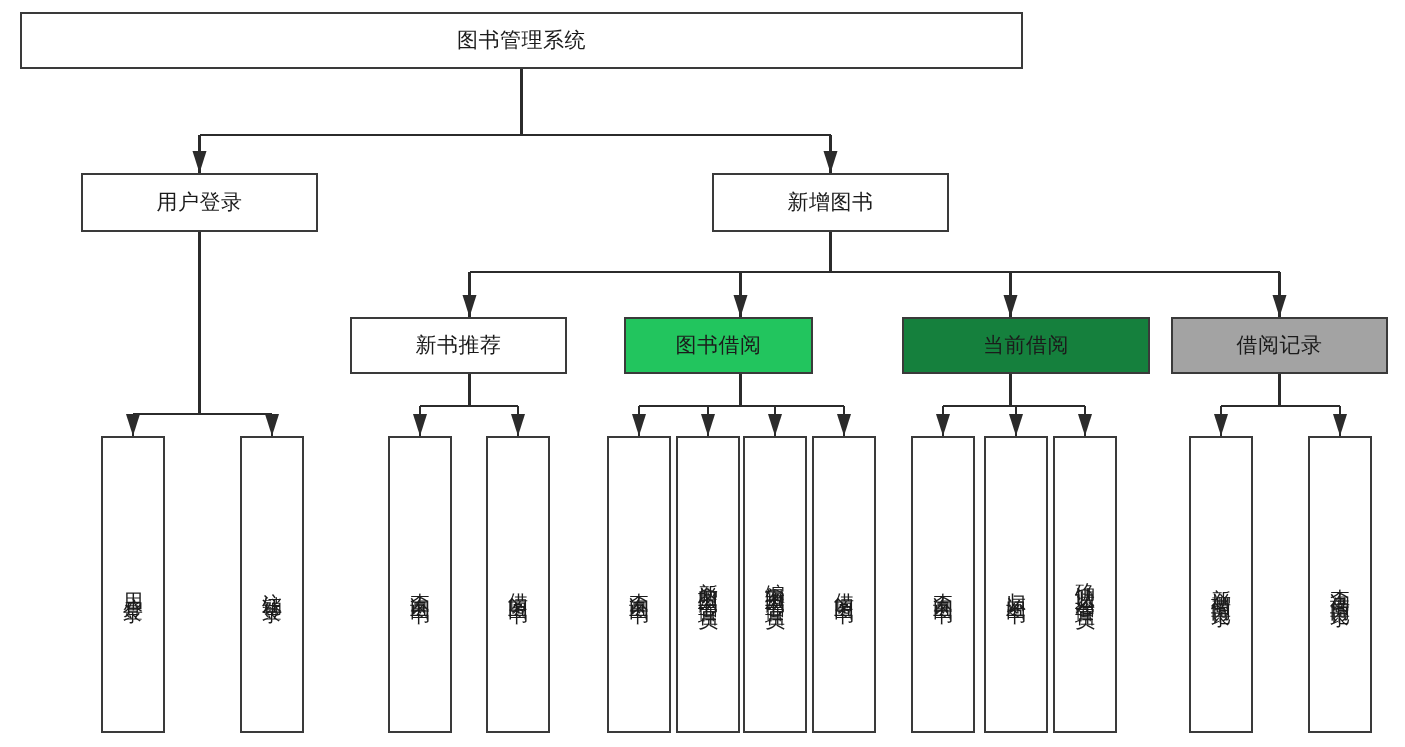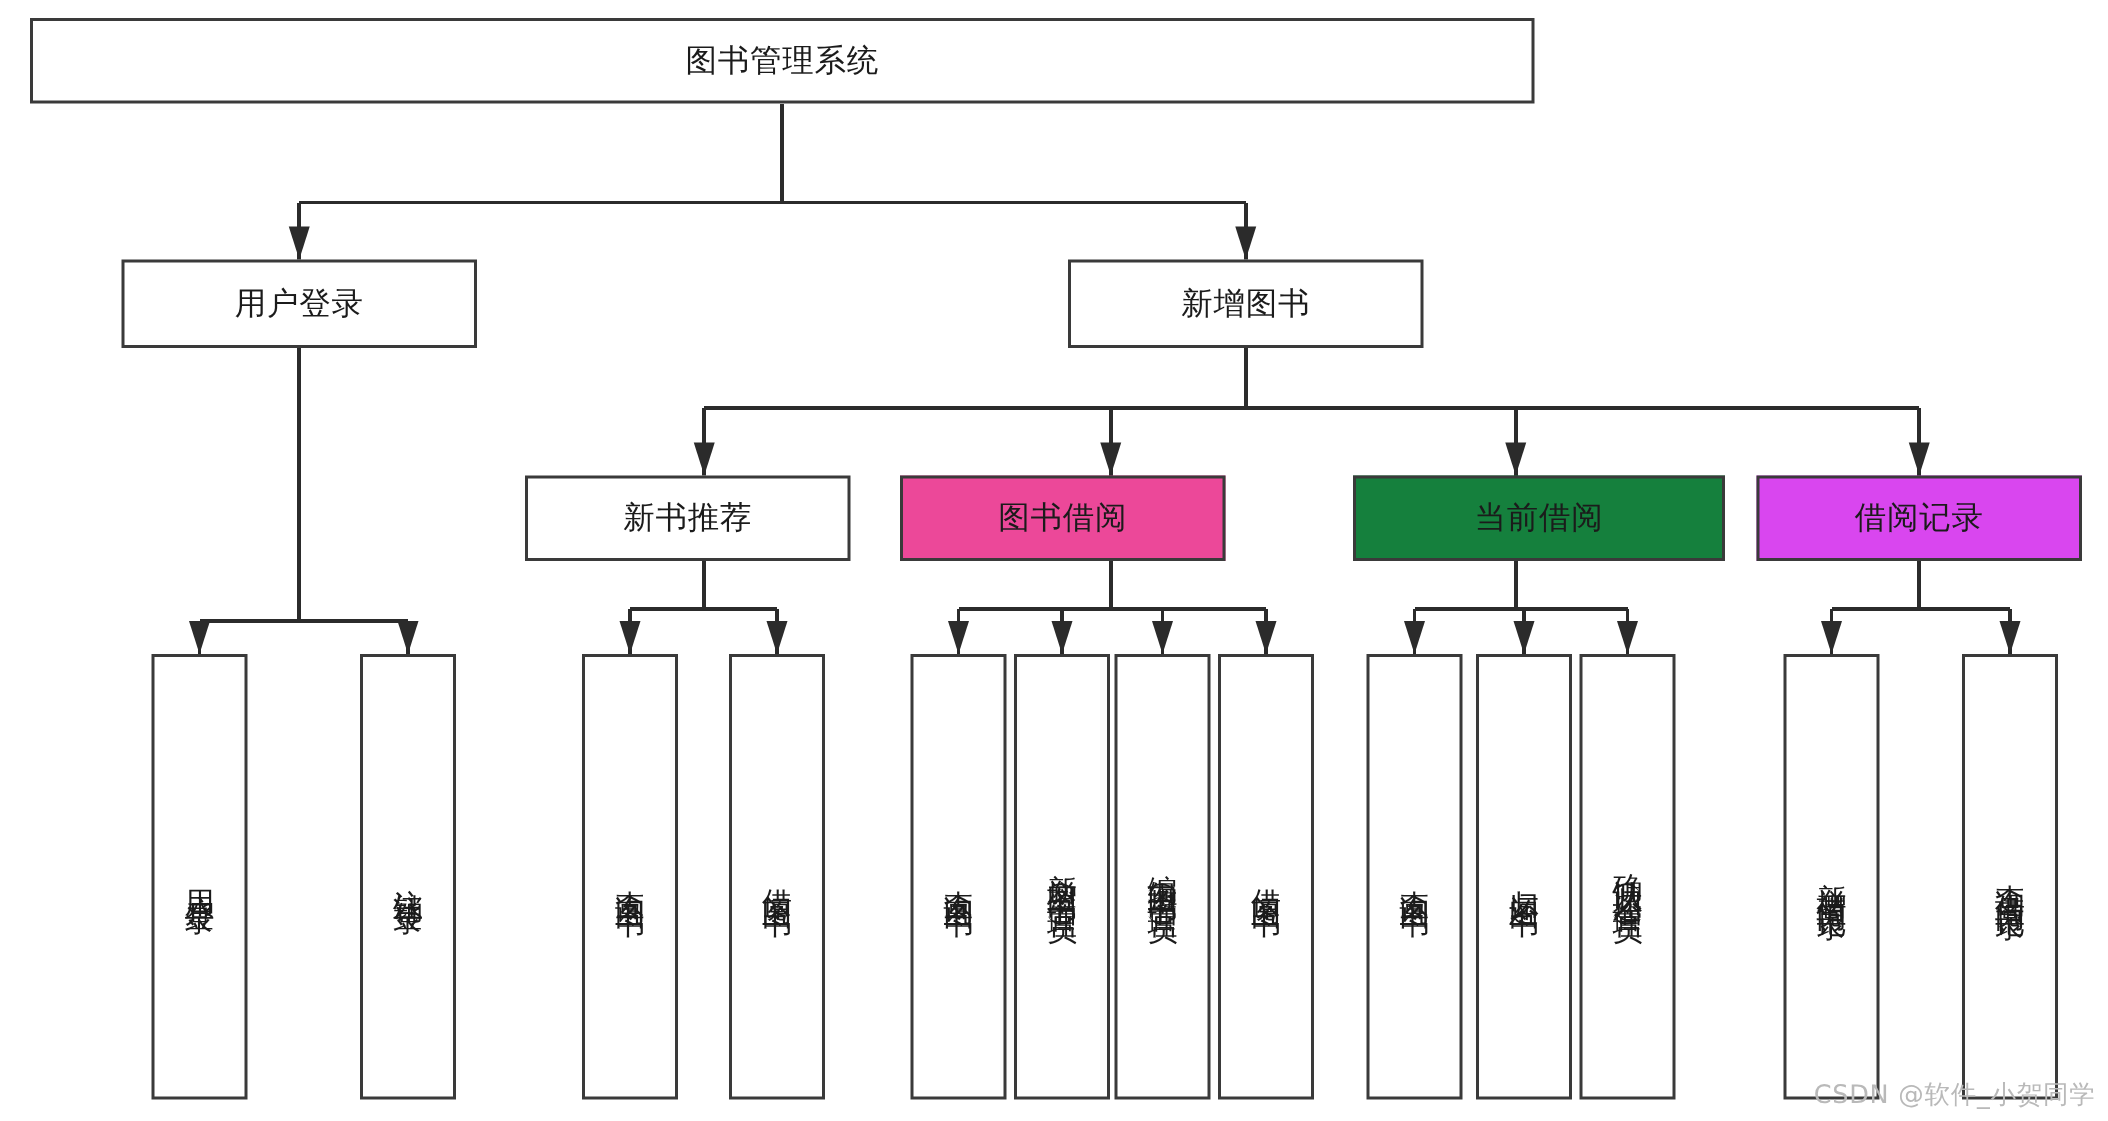--- a/index.html
+++ b/index.html
@@ -132,27 +132,27 @@
       </div>
       <div class="node horizontal" style="left: 81px; top: 173px; width: 237px; height: 59px; border-color: rgb(58, 58, 58); background: rgb(255, 255, 255); color: rgb(27, 27, 27);">
         <span class="node-label">用户登录</span>
       </div>
       <div class="node horizontal" style="left: 712px; top: 173px; width: 237px; height: 59px; border-color: rgb(58, 58, 58); background: rgb(255, 255, 255); color: rgb(27, 27, 27);">
         <span class="node-label">新增图书</span>
       </div>
       <div class="node horizontal" style="left: 350px; top: 317px; width: 217px; height: 57px; border-color: rgb(58, 58, 58); background: rgb(255, 255, 255); color: rgb(27, 27, 27);">
         <span class="node-label">新书推荐</span>
       </div>
-      <div class="node horizontal" style="left: 600px; top: 317px; width: 217px; height: 57px; border-color: rgb(58, 58, 58); background: #ec4899; color: rgb(27, 27, 27);">
+      <div class="node horizontal" style="left: 624px; top: 317px; width: 189px; height: 57px; border-color: rgb(58, 58, 58); background: #22c55e; color: rgb(27, 27, 27);">
         <span class="node-label">图书借阅</span>
       </div>
       <div class="node horizontal" style="left: 902px; top: 317px; width: 248px; height: 57px; border-color: rgb(58, 58, 58); background: #15803d; color: rgb(27, 27, 27);">
         <span class="node-label">当前借阅</span>
       </div>
-      <div class="node horizontal" style="left: 1171px; top: 317px; width: 217px; height: 57px; border-color: rgb(58, 58, 58); background: #d946ef; color: rgb(27, 27, 27);">
+      <div class="node horizontal" style="left: 1171px; top: 317px; width: 217px; height: 57px; border-color: rgb(58, 58, 58); background: #a3a3a3; color: rgb(27, 27, 27);">
         <span class="node-label">借阅记录</span>
       </div>
       <div class="node vertical" style="left: 101px; top: 436px; width: 64px; height: 297px; border-color: rgb(58, 58, 58); background: rgb(255, 255, 255); color: rgb(27, 27, 27);">
         <span class="node-label">用户登录</span>
       </div>
       <div class="node vertical" style="left: 240px; top: 436px; width: 64px; height: 297px; border-color: rgb(58, 58, 58); background: rgb(255, 255, 255); color: rgb(27, 27, 27);">
         <span class="node-label">注销登录</span>
       </div>
       <div class="node vertical" style="left: 388px; top: 436px; width: 64px; height: 297px; border-color: rgb(58, 58, 58); background: rgb(255, 255, 255); color: rgb(27, 27, 27);">
         <span class="node-label">查询图书</span>
@@ -181,14 +181,13 @@
       <div class="node vertical" style="left: 1053px; top: 436px; width: 64px; height: 297px; border-color: rgb(58, 58, 58); background: rgb(255, 255, 255); color: rgb(27, 27, 27);">
         <span class="node-label">确认归还（管理员）</span>
       </div>
       <div class="node vertical" style="left: 1189px; top: 436px; width: 64px; height: 297px; border-color: rgb(58, 58, 58); background: rgb(255, 255, 255); color: rgb(27, 27, 27);">
         <span class="node-label">新增借阅记录</span>
       </div>
       <div class="node vertical" style="left: 1308px; top: 436px; width: 64px; height: 297px; border-color: rgb(58, 58, 58); background: rgb(255, 255, 255); color: rgb(27, 27, 27);">
         <span class="node-label">查询借阅记录</span>
       </div>
     </div>
-  <div id="watermark">CSDN @软件_小贺同学</div>
 </div>
 
 </body></html>

